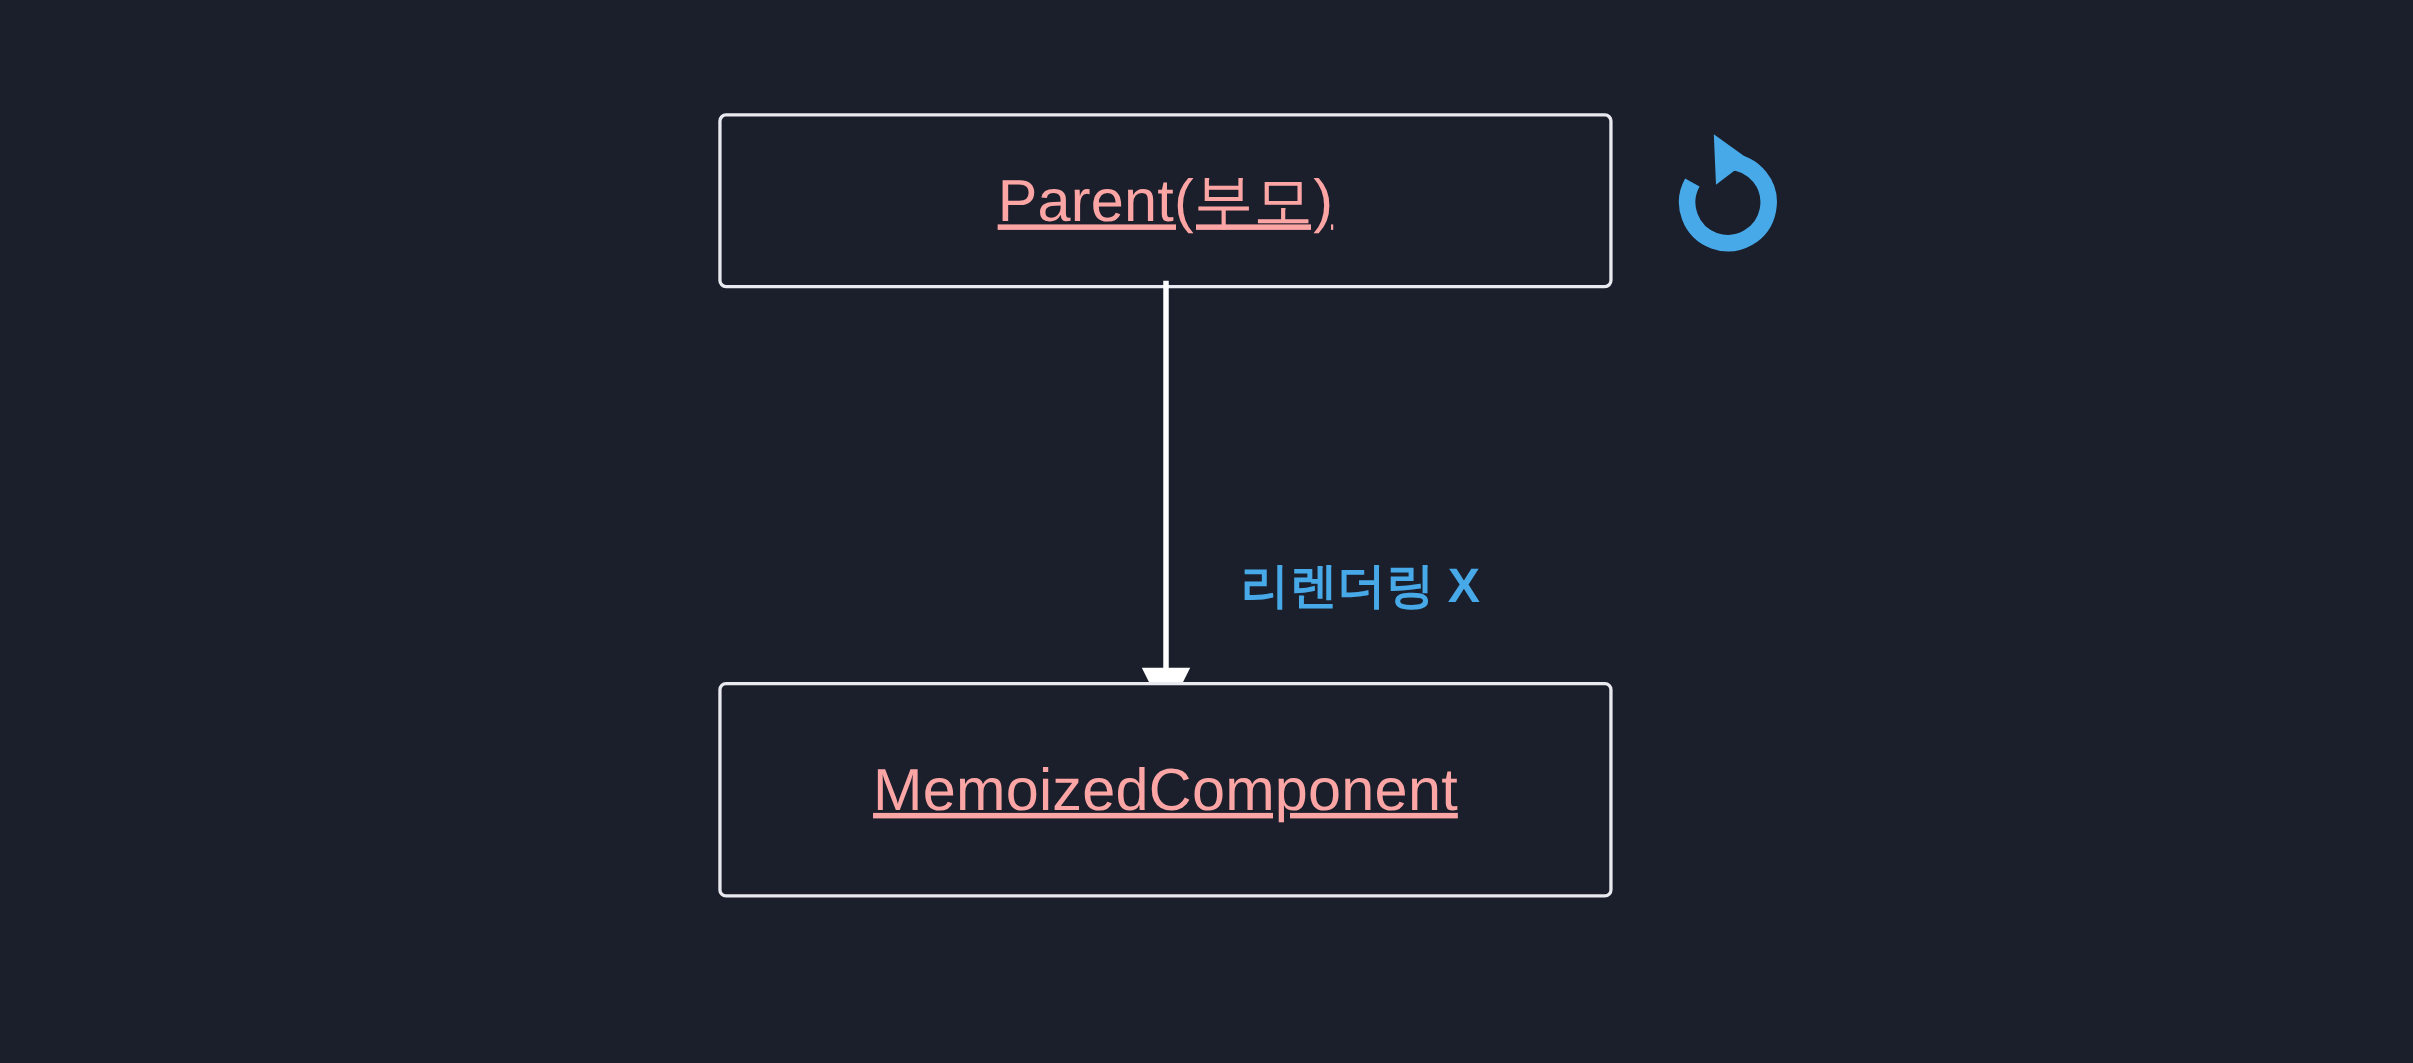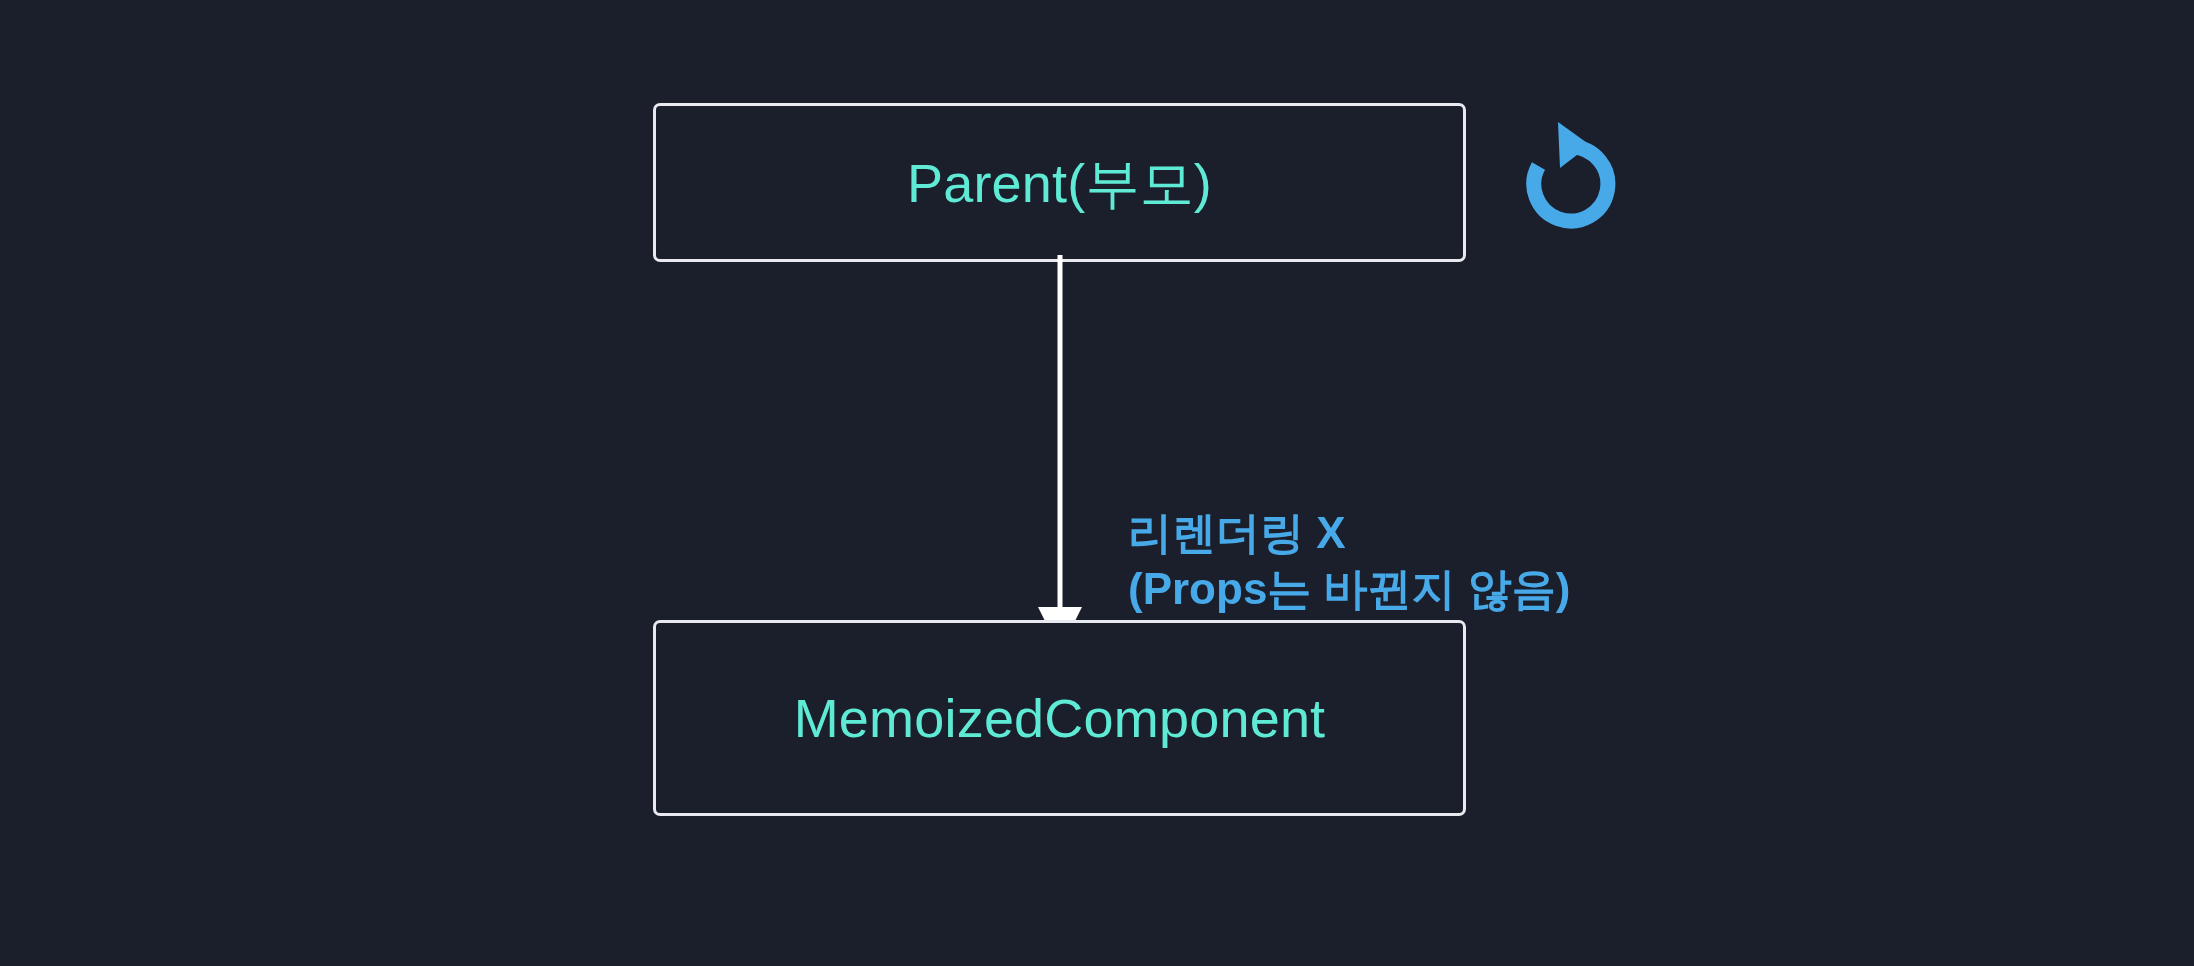--- a/index.html
+++ b/index.html
@@ -25,26 +25,27 @@
     position: absolute;
     box-sizing: border-box;
     border: 3px solid #e9eaf0;
     border-radius: 7px;
     background: #1b1e2b;
     display: flex;
     align-items: center;
     justify-content: center;
   }
   .node-label {
-    color: #5eead4;
+    color: #fca5a5;
     font-size: 54px;
     font-weight: 400;
     letter-spacing: 0.2px;
     line-height: 1;
     white-space: nowrap;
+    text-decoration: underline;
   }
 
   #node-parent {
     left: 653px;
     top: 103px;
     width: 813px;
     height: 159px;
   }
   #node-memoized {
     left: 653px;
@@ -117,21 +118,20 @@
 
   <div id="arrow">
     <svg width="100" height="400" viewBox="0 0 100 400" aria-hidden="true">
       <line x1="50" y1="0" x2="50" y2="355" stroke="#ffffff" stroke-width="5"></line>
       <polygon points="28,352 72,352 50,396" fill="#ffffff"></polygon>
     </svg>
   </div>
 
   <div class="annotation" id="annotation-rerender">
     <span class="line">리렌더링 X</span>
-    <span class="line">(Props는 바뀐지 않음)</span>
   </div>
 
   <div class="node" id="node-memoized">
     <span class="node-label">MemoizedComponent</span>
   </div>
 
 
 </div>
 
 </body></html>

